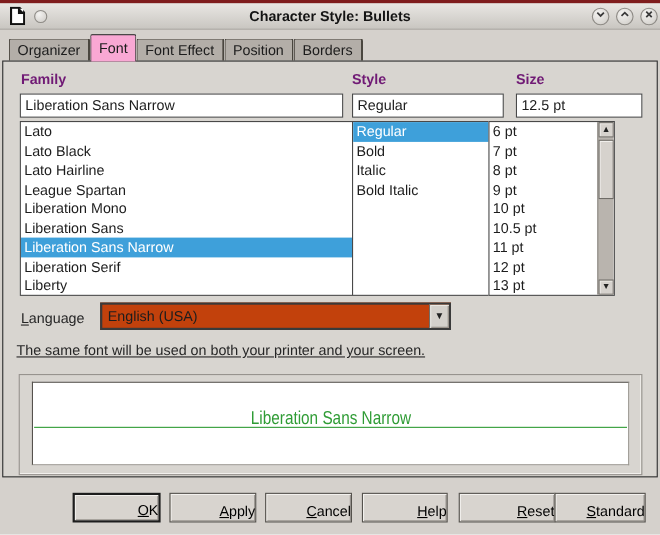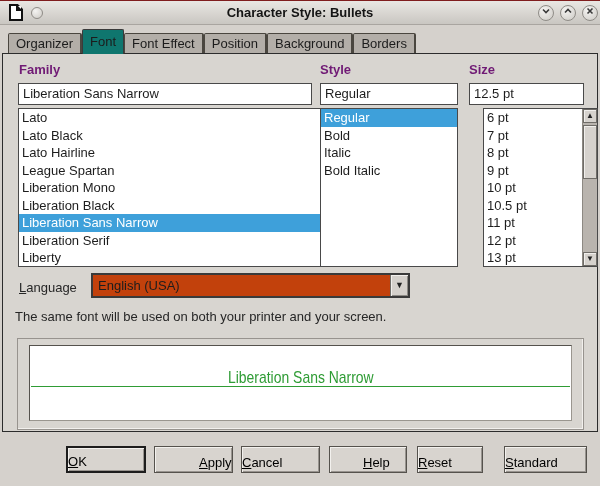--- a/index.html
+++ b/index.html
@@ -1,20 +1,20 @@
 <!DOCTYPE html>
 <html><head>
 <meta charset="utf-8">
 <style>
   * { margin:0; padding:0; box-sizing:border-box; }
   html,body { width:600px; height:486px; }
   body { font-family:"Liberation Sans", sans-serif; font-size:13px; color:#1d1d1d; }
 
   .window { position:relative; width:600px; height:486px; background:#d5d1cc;
-            border-top:1px solid #7f1d1d; overflow:hidden; }
+            border-top:3px solid #7f1d1d; overflow:hidden; }
 
   
   .titlebar { position:absolute; left:0; top:0; width:600px; height:24px;
               background:linear-gradient(#e9e7e3,#c9c6c1); border-bottom:1px solid #a9a5a0; }
   .title { position:absolute; left:0; right:0; top:4px; text-align:center;
            font-weight:bold; font-size:13px; color:#141414; }
   .doc-icon { position:absolute; left:9px; top:3px; width:14px; height:17px;
               background:#fff; border:2px solid #111;
               clip-path:polygon(0 0, 64% 0, 100% 30%, 100% 100%, 0 100%); }
   .doc-icon::after { content:""; position:absolute; right:-2px; top:-2px; width:7px; height:7px;
@@ -23,21 +23,21 @@
               background:radial-gradient(circle at 35% 30%, #f4f3f1, #cdcac5);
               border:1px solid #8f8c87; color:#3a3a3a; font-size:10px; line-height:14px;
               text-align:center; }
   .tb-small { left:31px; top:6px; width:12px; height:12px; }
 
   
   .tabs { position:absolute; left:8px; top:28px; height:25px; display:flex; align-items:flex-end; }
   .tab { height:21px; padding:2px 7px 0 7px; background:#b3aea8; border:1px solid #4a463f;
          border-bottom:none; border-right-width:2px; border-radius:2px 2px 0 0;
          font-size:13px; color:#1c1c1c; white-space:nowrap; }
-  .tab.active { height:25px; padding-top:4px; background:#0f766e; border:1px solid #3a3a3a;
+  .tab.active { height:25px; padding-top:4px; background:#f9a8d4; border:1px solid #3a3a3a;
                 border-bottom:none; position:relative; z-index:3; }
 
   
   .panel { position:absolute; left:2px; top:52px; width:596px; height:379px;
            background:#d8d5d0; border:1px solid #2c2c2c; z-index:1; }
   .group-label { position:absolute; font-weight:bold; font-size:13px; color:#701a75; }
 
   .field { position:absolute; height:22px; background:#fff; border:1px solid #494949;
            font-size:13px; padding:2px 0 0 4px; overflow:hidden; white-space:nowrap; }
   .listbox { position:absolute; background:#fff; border:1px solid #494949; overflow:hidden; }
@@ -71,21 +71,21 @@
   .preview-inner { position:absolute; background:#fff; border:1px solid #55524d;
                    border-right-color:#9a968f; border-bottom-color:#9a968f; }
   .preview-line { position:absolute; left:1px; right:1px; height:1px; background:#2f9c35; }
   .preview-text { position:absolute; left:0; right:0; text-align:center; font-size:17px;
                   color:#2f9c35; }
   .narrow { display:inline-block; transform:scaleX(0.82); transform-origin:center bottom; }
 
   
   .btn { position:absolute; top:445px; height:27px; background:#d8d4cf;
          border:1px solid #55524d; box-shadow:inset 1px 1px 0 #f3f1ee, inset -1px -1px 0 #98948f;
-         font-size:13px; text-align:left; padding-top:5px; font-family:"Liberation Sans",sans-serif; }
+         font-size:13px; text-align:right; padding-top:5px; font-family:"Liberation Sans",sans-serif; }
   .btn.default { border:2px solid #1d1d1d; padding-top:4px; }
   u { text-decoration:underline; }
 </style>
 </head>
 <body>
 
 <div class="window">
 
   <div class="titlebar">
     <span class="doc-icon"></span>
@@ -106,36 +106,35 @@
           <path d="M2.5 2.5 L7.5 7.5 M7.5 2.5 L2.5 7.5" stroke="#3a3a3a" stroke-width="1.6"></path>
         </svg>
     </span>
   </div>
 
   <div class="tabs">
     <div class="tab">Organizer</div>
     <div class="tab active">Font</div>
     <div class="tab">Font Effect</div>
     <div class="tab">Position</div>
-    <div class="tab">Background</div>
     <div class="tab">Borders</div>
   </div>
 
   <div class="panel">
 
     <div class="group-label" style="left:16px; top:8px;">Family</div>
     <div class="field" style="left:15px; top:29px; width:294px;">Liberation Sans Narrow</div>
     <div class="listbox" style="left:15px; top:54px; width:320px; height:159px;">
       <div class="list-items" style="right:15px;">
           <div class="list-item">Lato</div>
           <div class="list-item">Lato Black</div>
           <div class="list-item">Lato Hairline</div>
           <div class="list-item">League Spartan</div>
           <div class="list-item">Liberation Mono</div>
-          <div class="list-item">Liberation Black</div>
+          <div class="list-item">Liberation Sans</div>
           <div class="list-item selected">Liberation Sans Narrow</div>
           <div class="list-item">Liberation Serif</div>
           <div class="list-item">Liberty</div>
         </div>
       <div class="vscroll">
         <div class="sb-btn sb-up">▲</div>
         <div class="sb-thumb" style="top:61px; height:23px;"></div>
         <div class="sb-btn sb-down">▼</div>
       </div>
     </div>
@@ -146,21 +145,21 @@
       <div class="list-items">
           <div class="list-item selected">Regular</div>
           <div class="list-item">Bold</div>
           <div class="list-item">Italic</div>
           <div class="list-item">Bold Italic</div>
         </div>
     </div>
 
     <div class="group-label" style="left:466px; top:8px;">Size</div>
     <div class="field" style="left:466px; top:29px; width:115px;">12.5 pt</div>
-    <div class="listbox" style="left:480px; top:54px; width:115px; height:159px;">
+    <div class="listbox" style="left:441px; top:54px; width:115px; height:159px;">
       <div class="list-items" style="right:15px;">
           <div class="list-item">6 pt</div>
           <div class="list-item">7 pt</div>
           <div class="list-item">8 pt</div>
           <div class="list-item">9 pt</div>
           <div class="list-item">10 pt</div>
           <div class="list-item">10.5 pt</div>
           <div class="list-item">11 pt</div>
           <div class="list-item">12 pt</div>
           <div class="list-item">13 pt</div>
@@ -171,31 +170,31 @@
         <div class="sb-btn sb-down">▼</div>
       </div>
     </div>
 
     <div class="info-text" style="left:16px; top:226px;"><u>L</u>anguage</div>
     <div class="combo" style="left:88px; top:219px; width:319px;">
       <span>English (USA)</span>
       <span class="combo-arrow">▼</span>
     </div>
 
-    <div class="info-text" style="left:12px; top:255px;">The same font will be used on both your printer and your screen.</div>
+    <div class="info-text" style="left:12px; top:255px;text-decoration:underline;">The same font will be used on both your printer and your screen.</div>
 
     <div class="preview-outer" style="left:14px; top:284px; width:567px; height:92px;">
       <div class="preview-inner" style="left:11px; top:6px; right:11px; bottom:8px;">
         <div class="preview-line" style="top:40px;"></div>
         <div class="preview-text" style="top:22px;">
           <span class="narrow">Liberation Sans Narrow</span>
         </div>
       </div>
     </div>
   </div>
 
   <button class="btn default" style="left:66px;  width:80px;"><u>O</u>K</button>
   <button class="btn" style="left:154px; width:79px;padding-left:44px;"><u>A</u>pply</button>
   <button class="btn" style="left:241px; width:79px;"><u>C</u>ancel</button>
   <button class="btn" style="left:329px; width:78px;padding-left:33px;"><u>H</u>elp</button>
-  <button class="btn" style="left:417px; width:66px;"><u>R</u>eset</button>
+  <button class="btn" style="left:417px; width:88px;"><u>R</u>eset</button>
   <button class="btn" style="left:504px; width:83px;"><u>S</u>tandard</button>
 </div>
 
 </body></html>

